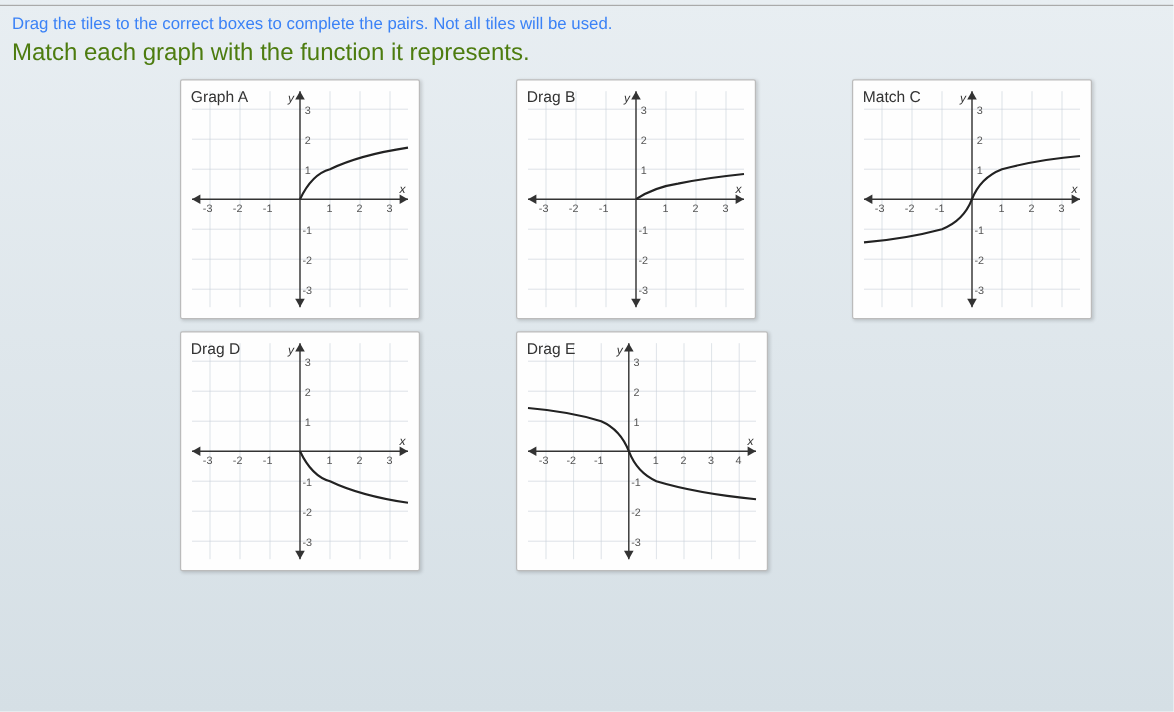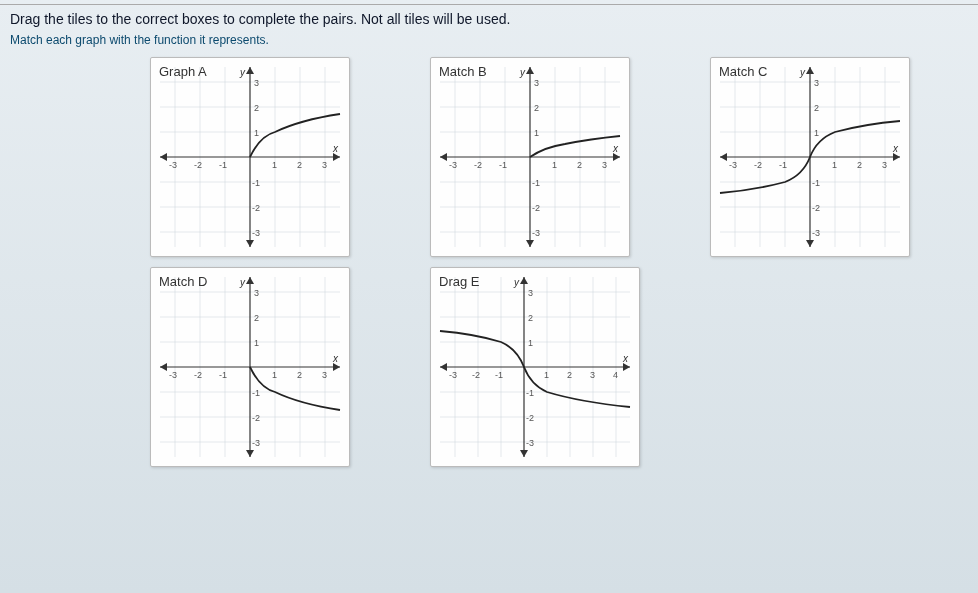--- a/index.html
+++ b/index.html
@@ -11,26 +11,26 @@
     height: 593px;
     overflow: hidden;
   }
   .top-border {
     border-top: 1px solid #aaa;
     margin-top: 4px;
   }
   .instructions {
     padding: 6px 10px 2px 10px;
     font-size: 14px;
-    color: #0f172a;
+    color: #3b82f6;
   }
   .sub-instructions {
     padding: 4px 10px 10px 10px;
-    font-size: 12px;
-    color: #0c4a6e;
+    font-size: 20px;
+    color: #4d7c0f;
   }
   .graphs-area {
     padding: 0 10px 0 150px;
     display: flex;
     flex-direction: column;
     gap: 10px;
   }
   .graph-row {
     display: flex;
     gap: 80px;
@@ -105,21 +105,21 @@
             <text x="167" y="106">3</text>
           <text x="14" y="106">-3</text>
             <text x="39" y="106">-2</text>
             <text x="64" y="106">-1</text>
         </g>
         <path d="M 95,95 Q 105,74 120,70 Q 145,58 185,52" stroke="#222" stroke-width="1.8" fill="none"></path>
       </svg>
     </div>
 
     <div class="graph-card">
-      <div class="graph-title">Match B</div>
+      <div class="graph-title">Drag B</div>
       <svg width="190" height="190" viewBox="0 0 190 190">
         <g stroke="#c8d0d8" stroke-width="0.5">
           <line x1="20" y1="5" x2="20" y2="185"></line>
             <line x1="45" y1="5" x2="45" y2="185"></line>
           <line x1="70" y1="5" x2="70" y2="185"></line>
             <line x1="120" y1="5" x2="120" y2="185"></line>
           <line x1="145" y1="5" x2="145" y2="185"></line>
             <line x1="170" y1="5" x2="170" y2="185"></line>
           <line x1="5" y1="20" x2="185" y2="20"></line>
             <line x1="5" y1="45" x2="185" y2="45"></line>
@@ -195,21 +195,21 @@
         </g>
         <path d="M 5,131 Q 40,128 70,120 Q 88,113 95,95 Q 102,77 120,70 Q 150,62 185,59" stroke="#222" stroke-width="1.8" fill="none"></path>
       </svg>
     </div>
 
   </div>
 
   <div class="graph-row">
 
     <div class="graph-card">
-      <div class="graph-title">Match D</div>
+      <div class="graph-title">Drag D</div>
       <svg width="190" height="190" viewBox="0 0 190 190">
         <g stroke="#c8d0d8" stroke-width="0.5">
           <line x1="20" y1="5" x2="20" y2="185"></line>
             <line x1="45" y1="5" x2="45" y2="185"></line>
           <line x1="70" y1="5" x2="70" y2="185"></line>
             <line x1="120" y1="5" x2="120" y2="185"></line>
           <line x1="145" y1="5" x2="145" y2="185"></line>
             <line x1="170" y1="5" x2="170" y2="185"></line>
           <line x1="5" y1="20" x2="185" y2="20"></line>
             <line x1="5" y1="45" x2="185" y2="45"></line>

